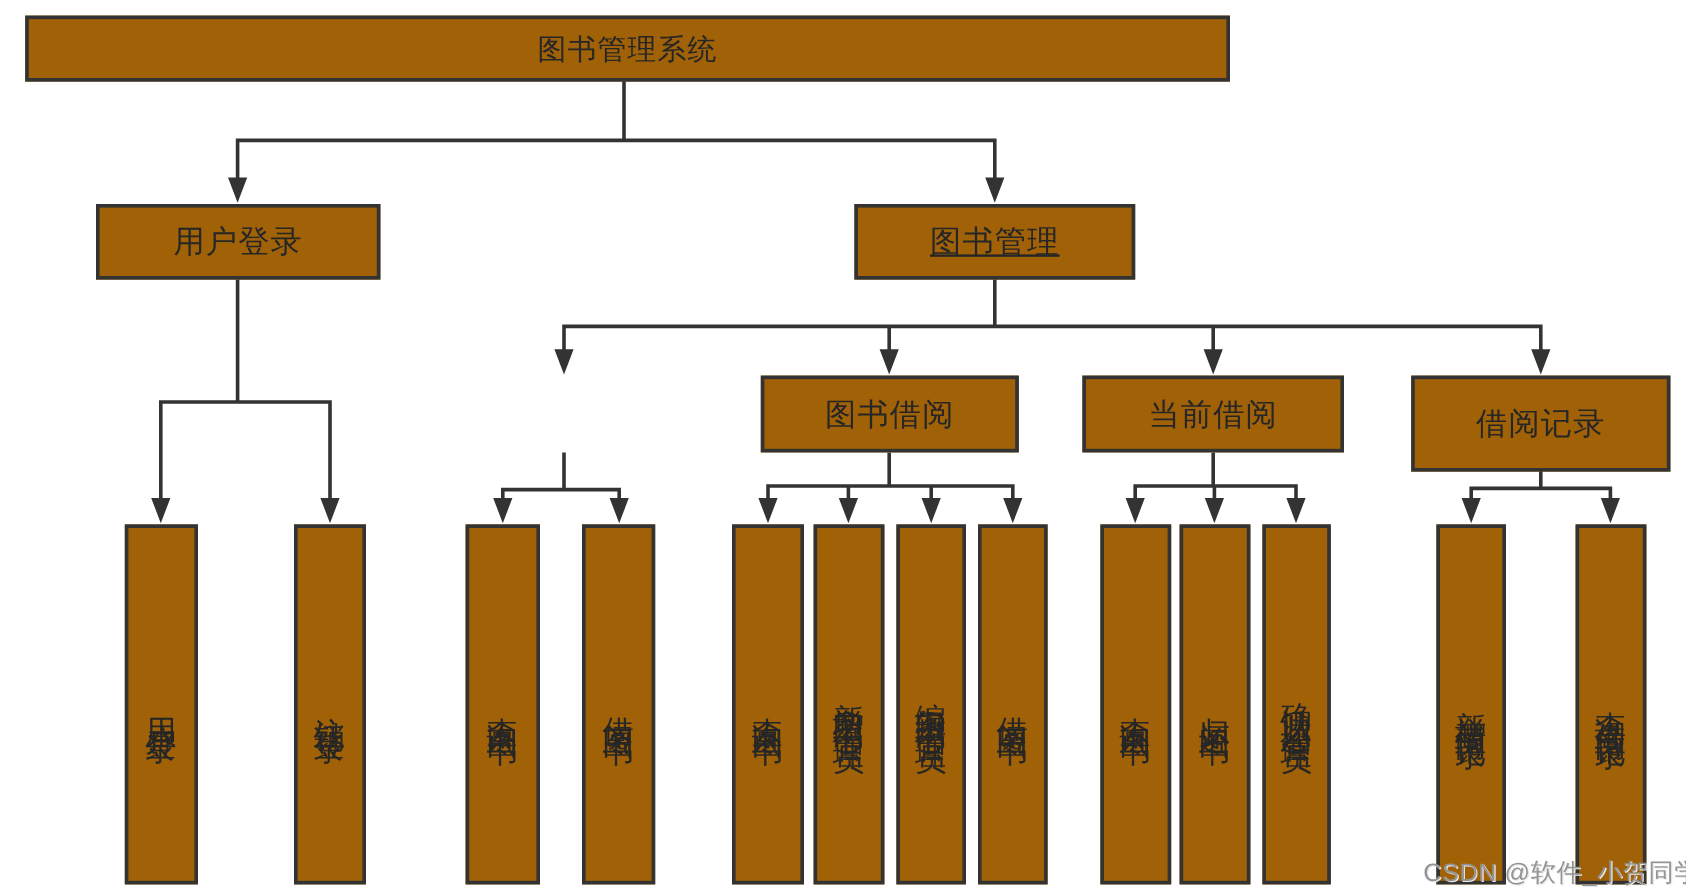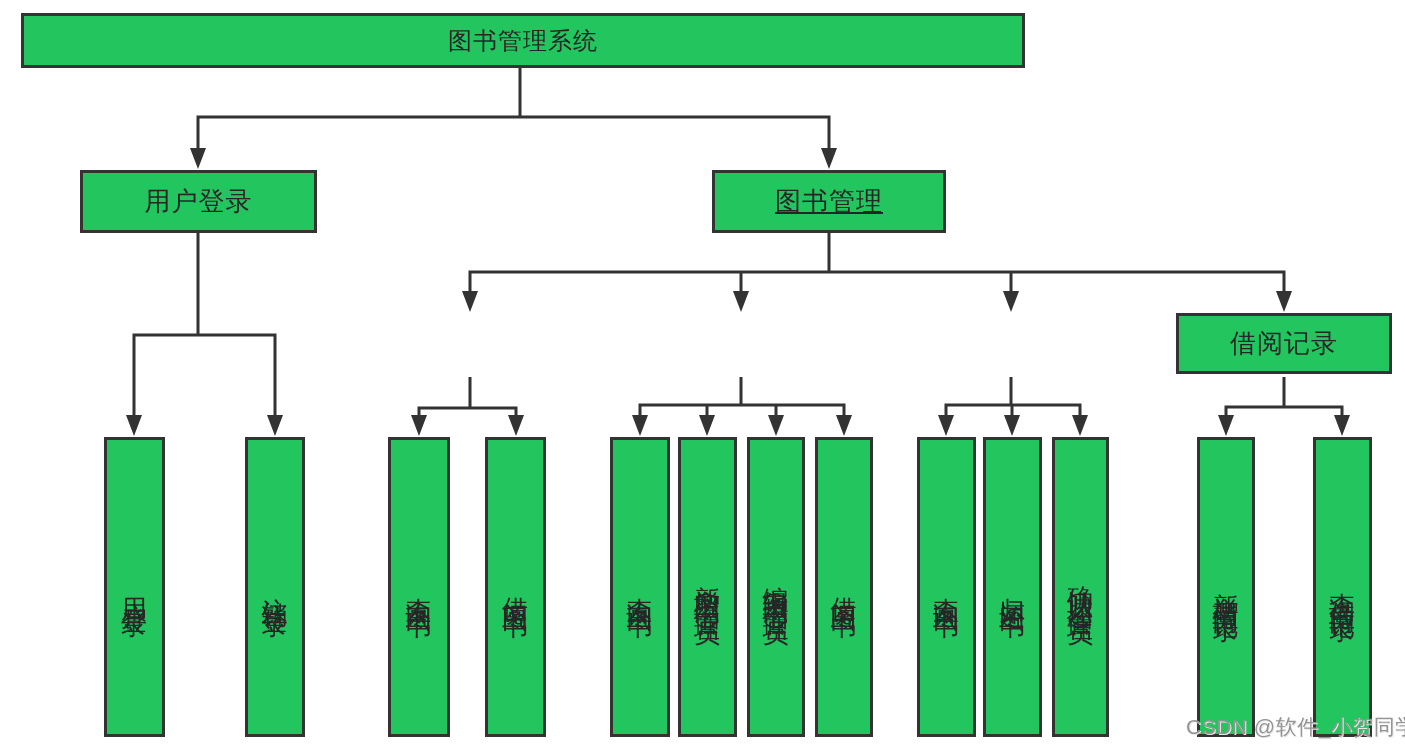--- a/index.html
+++ b/index.html
@@ -14,21 +14,21 @@
   .connectors {
     position: absolute;
     left: 0; top: 0;
     width: 1405px; height: 747px;
     pointer-events: none;
   }
   .box {
     position: absolute;
     box-sizing: border-box;
     border: 3px solid #333333;
-    background: #22c55e;
+    background: #a16207;
     display: flex;
     align-items: center;
     justify-content: center;
     color: #262626;
   }
   .root-box  { font-size: 24px; letter-spacing: 1px; }
   .h-box     { font-size: 26px; letter-spacing: 1px; }
   .leaf-box  { }
   .vtext {
     writing-mode: vertical-lr;
@@ -112,21 +112,23 @@
       M1072,415 H1088 L1080,436 Z
       M1218,415 H1234 L1226,436 Z
       M1334,415 H1350 L1342,436 Z"></path>
   </svg>
 
   <div class="box root-box" style="left:21px; top:13px; width:1004px; height:55px;">图书管理系统</div>
 
   <div class="box h-box" style="left:80px; top:170px; width:237px; height:63px;">用户登录</div>
   <div class="box h-box" style="left:712px; top:170px; width:234px; height:63px;text-decoration:underline;">图书管理</div>
 
-  <div class="box h-box" style="left:1176px; top:313px; width:216px; height:61px;">借阅记录</div>
+  <div class="box h-box" style="left:634px; top:313px; width:215px; height:64px;">图书借阅</div>
+  <div class="box h-box" style="left:902px; top:313px; width:218px; height:64px;">当前借阅</div>
+  <div class="box h-box" style="left:1176px; top:313px; width:216px; height:80px;">借阅记录</div>
 
   <div class="box leaf-box" style="left:104px; top:437px; width:61px; height:300px;">
     <span class="vtext">用户登录</span>
   </div>
   <div class="box leaf-box" style="left:245px; top:437px; width:60px; height:300px;">
     <span class="vtext">注销登录</span>
   </div>
 
   <div class="box leaf-box" style="left:388px; top:437px; width:62px; height:300px;">
     <span class="vtext">查询图书</span>

